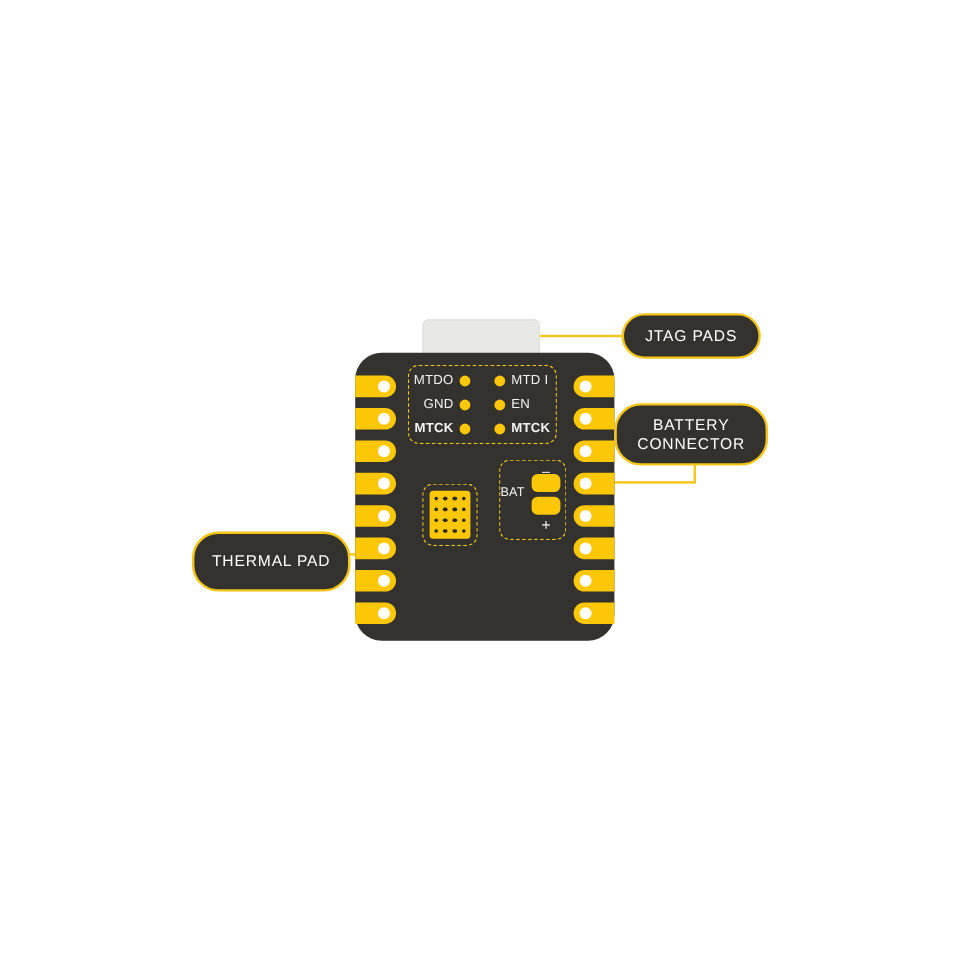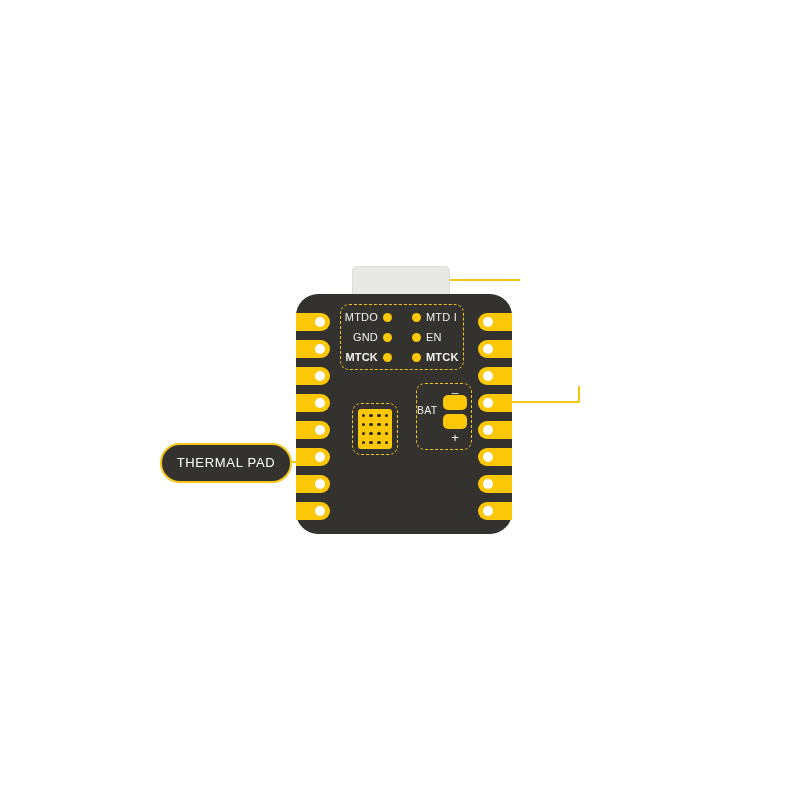--- a/index.html
+++ b/index.html
@@ -174,21 +174,21 @@
     align-items: center;
     justify-content: center;
     text-align: center;
     letter-spacing: 0.7px;
     box-sizing: border-box;
     font-size: 13px;
     line-height: 1.25;
   }
   .callout.jtag    { left: 518px; top: 261px; width: 116px; height: 38px; }
   .callout.battery { left: 512px; top: 336px; width: 128px; height: 52px; }
-  .callout.thermal { left: 160px; top: 443px; width: 132px; height: 40px; }
+  .callout.thermal { left: 160px; top: 443px; width: 132px; height: 50px; }
 </style>
 </head>
 <body>
 
 <div id="stage">
 
   <div class="leader" style="left:405px; top:278.5px; width:115px; height:2.4px;"></div>
   <div class="leader" style="left:405px; top:278.5px; width:2.4px; height:48px;"></div>
 
   <div class="leader" style="left:578px; top:386px; width:2.4px; height:16px;"></div>
@@ -306,19 +306,28 @@
       <span class="via" style="left: 26.8px; top: 31.8px;"></span>
     </div>
 
   <div class="dashed bat-zone"></div>
   <div class="bat-label">BAT</div>
   <div class="bat-sign s-minus">–</div>
   <div class="bat-pad minus"></div>
   <div class="bat-pad plus"></div>
   <div class="bat-sign s-plus">+</div>
 
-
+  <div class="callout jtag">
+    <span>JTAG PADS</span>
+  </div>
+
+  <div class="callout battery">
+    <span>
+      <span>BATTERY</span><br>
+      <span>CONNECTOR</span>
+    </span>
+  </div>
 
   <div class="callout thermal">
     <span>THERMAL PAD</span>
   </div>
 
 </div>
 
 </body></html>

